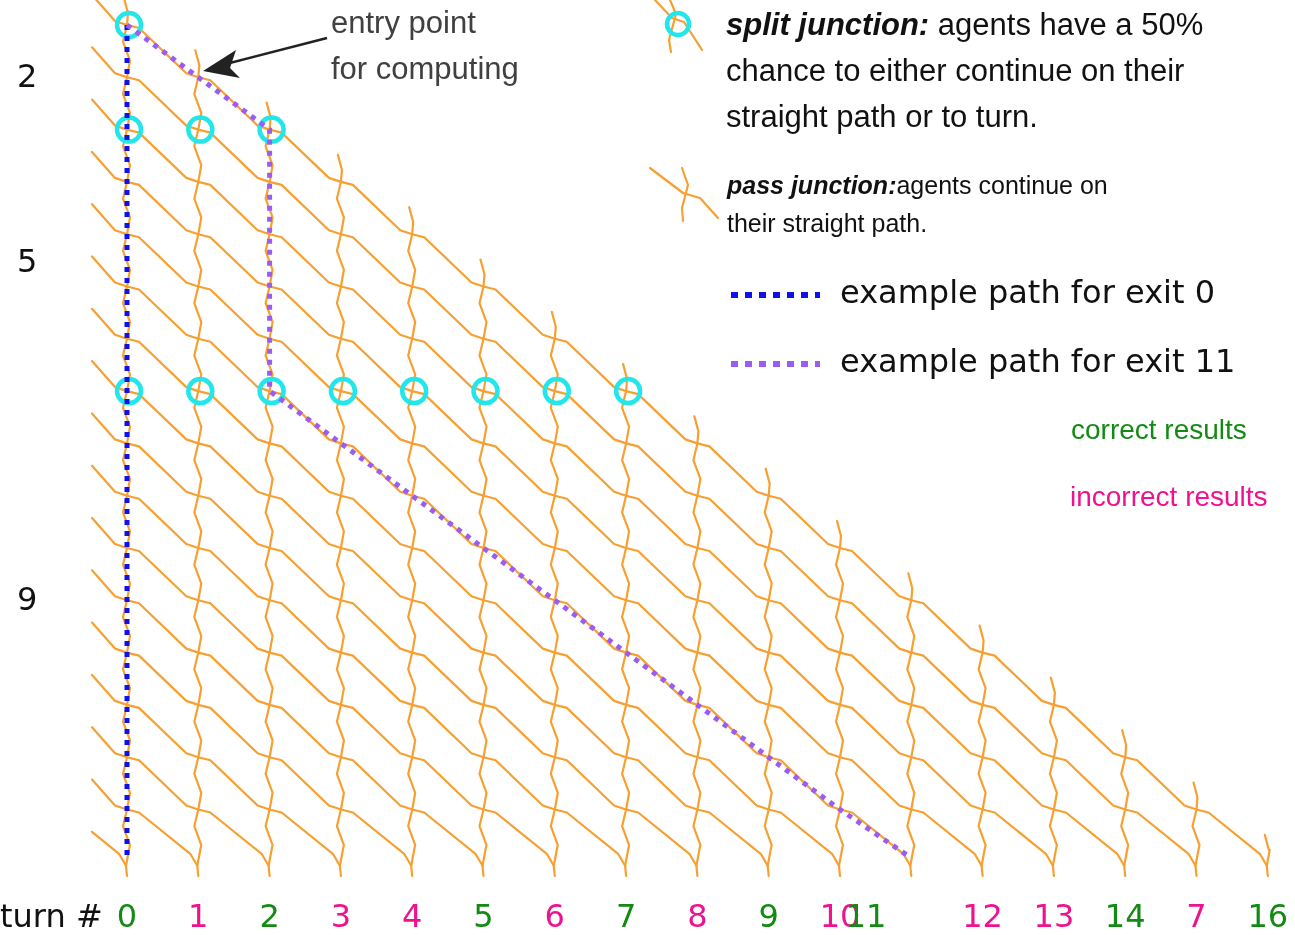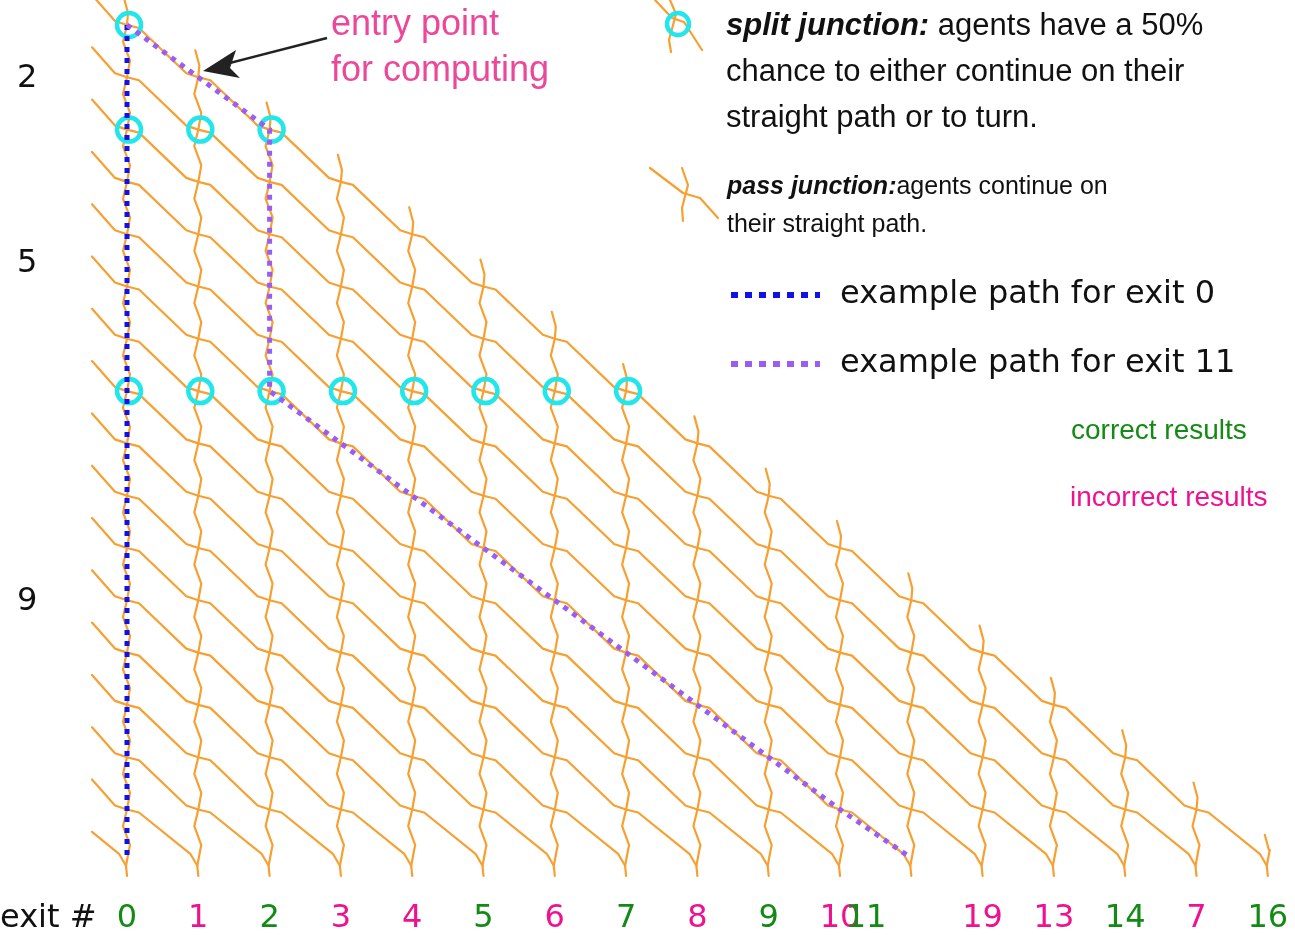--- a/index.html
+++ b/index.html
@@ -1,20 +1,20 @@
 <!DOCTYPE html>
 <html><head>
 <meta charset="utf-8">
 <style>
   html, body { margin: 0; padding: 0; background: #ffffff; }
   body { width: 1295px; height: 935px; position: relative; overflow: hidden;
          font-family: "Liberation Sans", "DejaVu Sans", sans-serif; color: #111; }
   #diagram { position: absolute; left: 0; top: 0; width: 1295px; height: 935px; }
   .txt { position: absolute; white-space: nowrap; line-height: 1; }
-  .entry { left: 331px; top: 0px; font-size: 36px; line-height: 46px; color: #ec4899; }
+  .entry { left: 331px; top: 0px; font-size: 31px; line-height: 46px; color: #404040; }
   .entry span { display: block; }
   .split-desc { left: 726px; top: 2px; font-size: 31px; line-height: 46px; }
   .split-desc span { display: block; }
   .pass-desc { left: 727px; top: 166px; font-size: 25px; line-height: 38px; }
   .pass-desc span { display: block; }
   b { font-weight: bold; font-style: italic; }
   .legend-path { font-family: "DejaVu Sans", sans-serif; font-size: 32px; left: 840px; }
   .legend-path0 { top: 276px; }
   .legend-path11 { top: 345px; }
   .res { font-size: 28px; margin-left: 37px; }
@@ -117,32 +117,32 @@
 <div class="txt legend-path legend-path11">example path for exit 11</div>
 <div class="txt res res-ok">correct results</div>
 <div class="txt res res-bad">incorrect results</div>
 
 <div id="row-labels">
     <div class="txt rowlabel" style="top: 60px;">2</div>
     <div class="txt rowlabel" style="top: 245px;">5</div>
     <div class="txt rowlabel" style="top: 583px;">9</div>
   </div>
 
-<div class="txt exit-prefix">exit #</div>
+<div class="txt exit-prefix">turn #</div>
 <div id="exit-labels">
     <div class="txt exitlabel" style="left: 127px; color: rgb(19, 138, 19);">0</div>
     <div class="txt exitlabel" style="left: 198.3px; color: rgb(238, 17, 144);">1</div>
     <div class="txt exitlabel" style="left: 269.6px; color: rgb(19, 138, 19);">2</div>
     <div class="txt exitlabel" style="left: 340.9px; color: rgb(238, 17, 144);">3</div>
     <div class="txt exitlabel" style="left: 412.2px; color: rgb(238, 17, 144);">4</div>
     <div class="txt exitlabel" style="left: 483.5px; color: rgb(19, 138, 19);">5</div>
     <div class="txt exitlabel" style="left: 554.8px; color: rgb(238, 17, 144);">6</div>
     <div class="txt exitlabel" style="left: 626.1px; color: rgb(19, 138, 19);">7</div>
     <div class="txt exitlabel" style="left: 697.4px; color: rgb(238, 17, 144);">8</div>
     <div class="txt exitlabel" style="left: 768.7px; color: rgb(19, 138, 19);">9</div>
     <div class="txt exitlabel" style="left: 840px; color: rgb(238, 17, 144);">10</div>
     <div class="txt exitlabel" style="left: 866px; color: rgb(19, 138, 19);">11</div>
-    <div class="txt exitlabel" style="left: 982.6px; color: rgb(238, 17, 144);">19</div>
+    <div class="txt exitlabel" style="left: 982.6px; color: rgb(238, 17, 144);">12</div>
     <div class="txt exitlabel" style="left: 1053.9px; color: rgb(238, 17, 144);">13</div>
     <div class="txt exitlabel" style="left: 1125.2px; color: rgb(19, 138, 19);">14</div>
     <div class="txt exitlabel" style="left: 1196.5px; color: rgb(238, 17, 144);">7</div>
     <div class="txt exitlabel" style="left: 1267.8px; color: rgb(19, 138, 19);">16</div>
   </div>
 
 </body></html>

